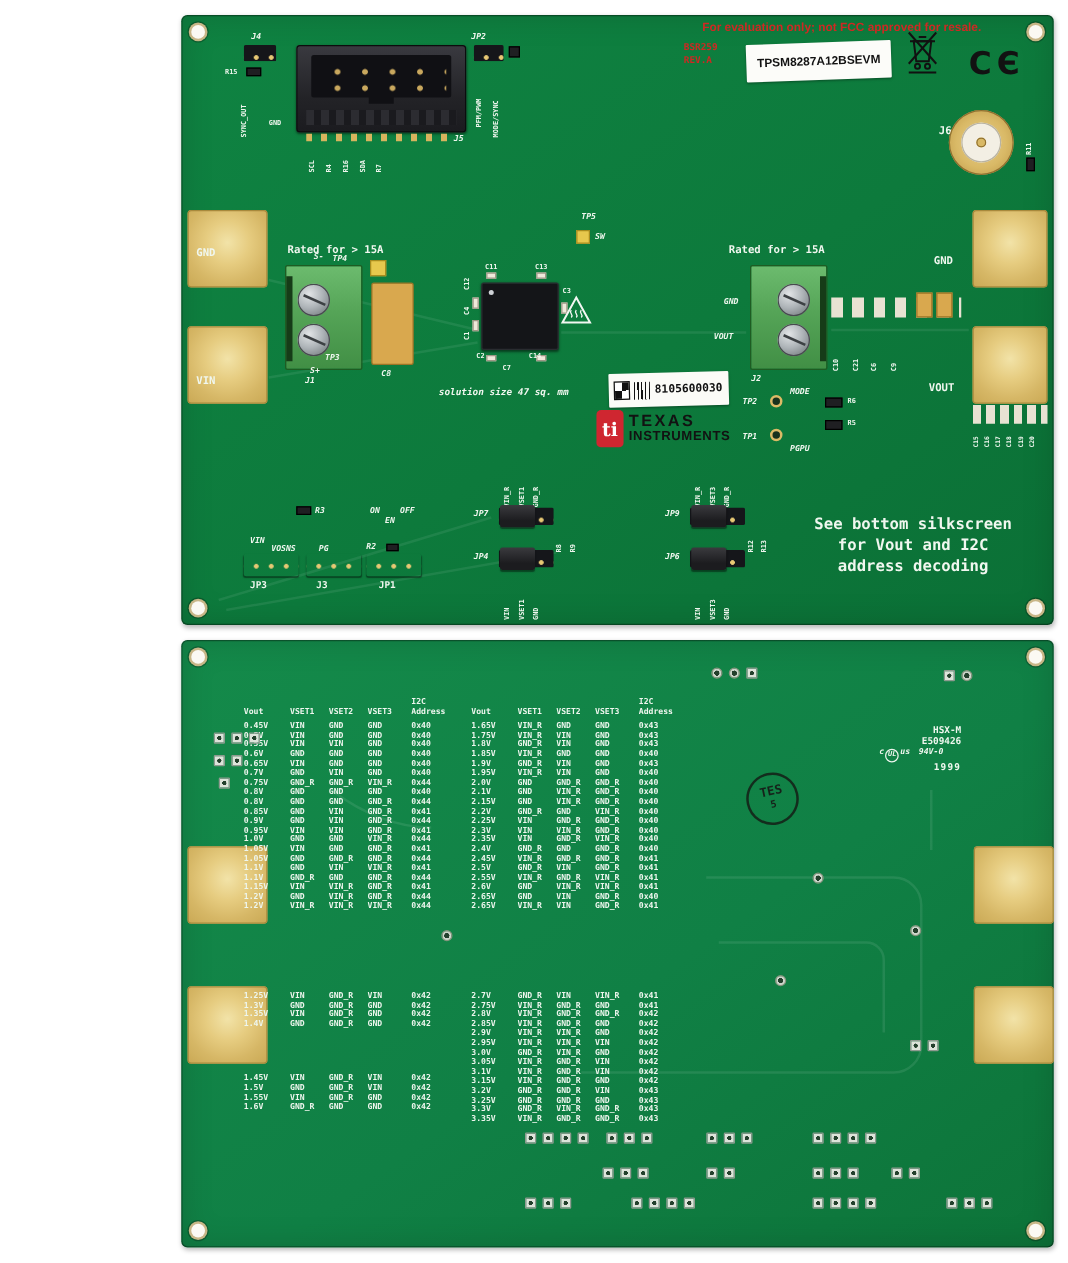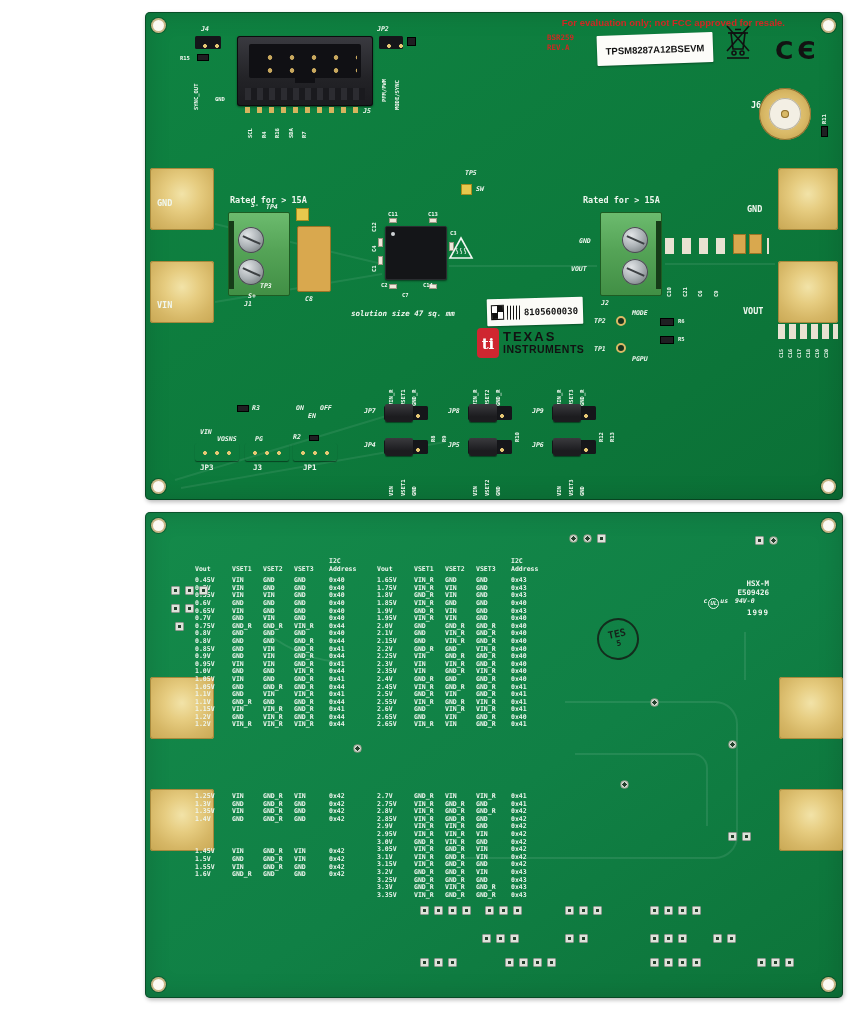--- a/index.html
+++ b/index.html
@@ -54,21 +54,21 @@
   .silktable table { border-collapse:collapse; table-layout:fixed; width:174px; }
   .silktable th, .silktable td { font:bold 6.5px/7.6px "DejaVu Sans Mono",monospace; color:#eef6ee;
                                  padding:0; text-align:left; vertical-align:top; overflow:hidden; }
   .silktable th:nth-child(1), .silktable td:nth-child(1){ width:37px; }
   .silktable th:nth-child(2), .silktable td:nth-child(2){ width:31px; }
   .silktable th:nth-child(3), .silktable td:nth-child(3){ width:31px; }
   .silktable th:nth-child(4), .silktable td:nth-child(4){ width:35px; }
   .silktable th:nth-child(5), .silktable td:nth-child(5){ width:40px; }
   .thead-t { margin-bottom:4px; }
   .gapA { margin-top:64px; }
-  .gapB { margin-top:25px; }
+  .gapB { margin-top:36px; }
   .ulcircle { display:inline-block; border:1px solid #eef6ee; border-radius:50%;
               width:11px; height:11px; line-height:9px; font-size:5.5px; text-align:center;
               margin:0 1px; vertical-align:-2px; }
   .vcol { position:absolute; top:358px; width:112px; height:140px; }
 </style>
 </head>
 <body>
 
 <div id="board-top" class="board">
   <svg class="abs" style="left:0;top:0" width="698" height="488">
@@ -270,21 +270,21 @@
   <div class="abs jcap pins" style="left:100px;top:431px;width:44px;height:18px"></div>
   <div class="abs silk s7" style="left:108px;top:452px">J3</div>
   <div class="abs silk s6" style="left:151px;top:393px">ON</div>
   <div class="abs silk s6" style="left:175px;top:393px">OFF</div>
   <div class="abs silk s6" style="left:163px;top:401px">EN</div>
   <div class="abs silk s6" style="left:148px;top:422px">R2</div>
   <div class="abs chipd" style="left:164px;top:423px;width:10px;height:6px"></div>
   <div class="abs jcap pins" style="left:148px;top:431px;width:44px;height:18px"></div>
   <div class="abs silk s7" style="left:158px;top:452px">JP1</div>
 
-  <div class="vcol" style="left:219px">
+  <div class="vcol" style="left:234px">
     <div class="abs" style="left:24px;top:0;display:flex;gap:5px">
       <span class="silk s5 vtext" style="height:36px">VIN_R</span>
       <span class="silk s5 vtext" style="height:36px">VSET1</span>
       <span class="silk s5 vtext" style="height:36px">GND_R</span>
     </div>
     <div class="abs silk s6" style="left:0;top:38px">JP7</div>
     <div class="abs hdr pins" style="left:20px;top:36px;width:44px;height:14px">
         <div class="abs jcap" style="left:1px;top:-2px;width:28px;height:18px"></div>
       </div>
     <div class="abs" style="left:66px;top:48px;display:flex;gap:4px">
@@ -295,43 +295,20 @@
         <div class="abs jcap" style="left:1px;top:-2px;width:28px;height:18px"></div>
       </div>
     <div class="abs silk s6" style="left:0;top:72px">JP4</div>
     <div class="abs" style="left:24px;top:88px;display:flex;gap:5px">
       <span class="silk s5 vtext" style="height:38px">VIN</span>
       <span class="silk s5 vtext" style="height:38px">VSET1</span>
       <span class="silk s5 vtext" style="height:38px">GND</span>
     </div>
   </div>
 
-  <div class="vcol" style="left:303px">
-    <div class="abs" style="left:24px;top:0;display:flex;gap:5px">
-      <span class="silk s5 vtext" style="height:36px">VIN_R</span>
-      <span class="silk s5 vtext" style="height:36px">VSET2</span>
-      <span class="silk s5 vtext" style="height:36px">GND_R</span>
-    </div>
-    <div class="abs silk s6" style="left:0;top:38px">JP8</div>
-    <div class="abs hdr pins" style="left:20px;top:36px;width:44px;height:14px">
-        <div class="abs jcap" style="left:1px;top:-2px;width:28px;height:18px"></div>
-      </div>
-    <div class="abs" style="left:66px;top:48px;display:flex;gap:4px">
-      <span class="silk s5 vtext" style="height:24px">R10</span>
-    </div>
-    <div class="abs hdr pins" style="left:20px;top:70px;width:44px;height:14px">
-        <div class="abs jcap" style="left:1px;top:-2px;width:28px;height:18px"></div>
-      </div>
-    <div class="abs silk s6" style="left:0;top:72px">JP5</div>
-    <div class="abs" style="left:24px;top:88px;display:flex;gap:5px">
-      <span class="silk s5 vtext" style="height:38px">VIN</span>
-      <span class="silk s5 vtext" style="height:38px">VSET2</span>
-      <span class="silk s5 vtext" style="height:38px">GND</span>
-    </div>
-  </div>
 
   <div class="vcol" style="left:387px">
     <div class="abs" style="left:24px;top:0;display:flex;gap:5px">
       <span class="silk s5 vtext" style="height:36px">VIN_R</span>
       <span class="silk s5 vtext" style="height:36px">VSET3</span>
       <span class="silk s5 vtext" style="height:36px">GND_R</span>
     </div>
     <div class="abs silk s6" style="left:0;top:38px">JP9</div>
     <div class="abs hdr pins" style="left:20px;top:36px;width:44px;height:14px">
         <div class="abs jcap" style="left:1px;top:-2px;width:28px;height:18px"></div>
@@ -344,20 +321,25 @@
         <div class="abs jcap" style="left:1px;top:-2px;width:28px;height:18px"></div>
       </div>
     <div class="abs silk s6" style="left:0;top:72px">JP6</div>
     <div class="abs" style="left:24px;top:88px;display:flex;gap:5px">
       <span class="silk s5 vtext" style="height:38px">VIN</span>
       <span class="silk s5 vtext" style="height:38px">VSET3</span>
       <span class="silk s5 vtext" style="height:38px">GND</span>
     </div>
   </div>
 
+  <div class="abs" style="left:478px;top:398px;width:215px;text-align:center">
+    <div class="silk s12">See bottom silkscreen</div>
+    <div class="silk s12">for Vout and I2C</div>
+    <div class="silk s12">address decoding</div>
+  </div>
 </div>
 
 <div id="board-bottom" class="board">
   <svg class="abs" style="left:0;top:0" width="698" height="486">
     <g fill="none" stroke="rgba(255,255,255,0.09)" stroke-width="2">
       <path d="M420 190 h150 a22 22 0 0 1 22 22 v112 a22 22 0 0 1 -22 22 h-250"></path>
       <path d="M430 242 h118 a14 14 0 0 1 14 14 v58"></path>
       <path d="M600 120 v48"></path>
       <path d="M120 120 q40 30 80 30"></path>
     </g>

